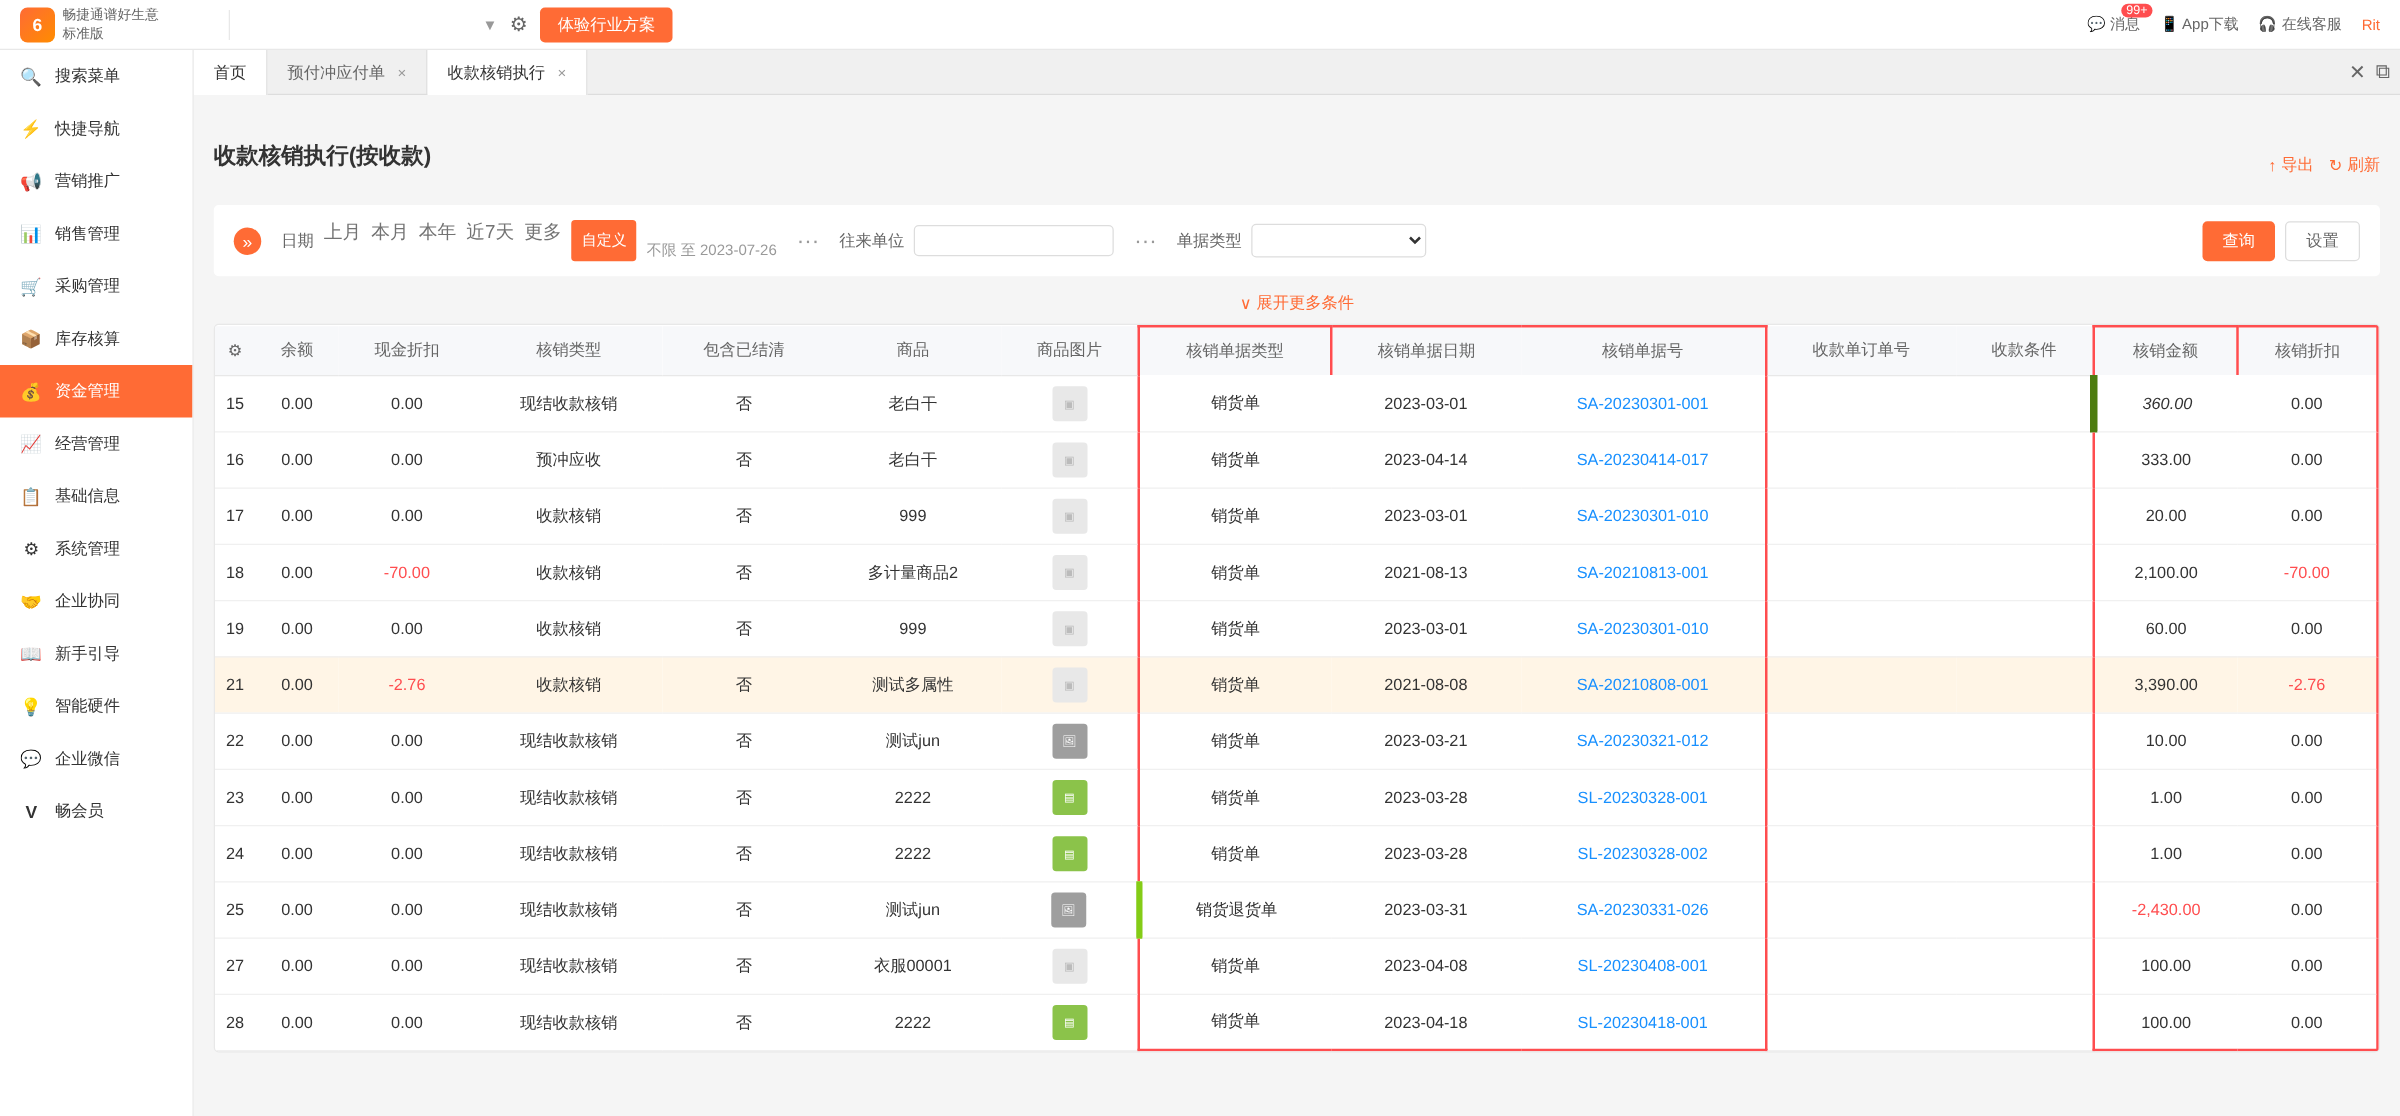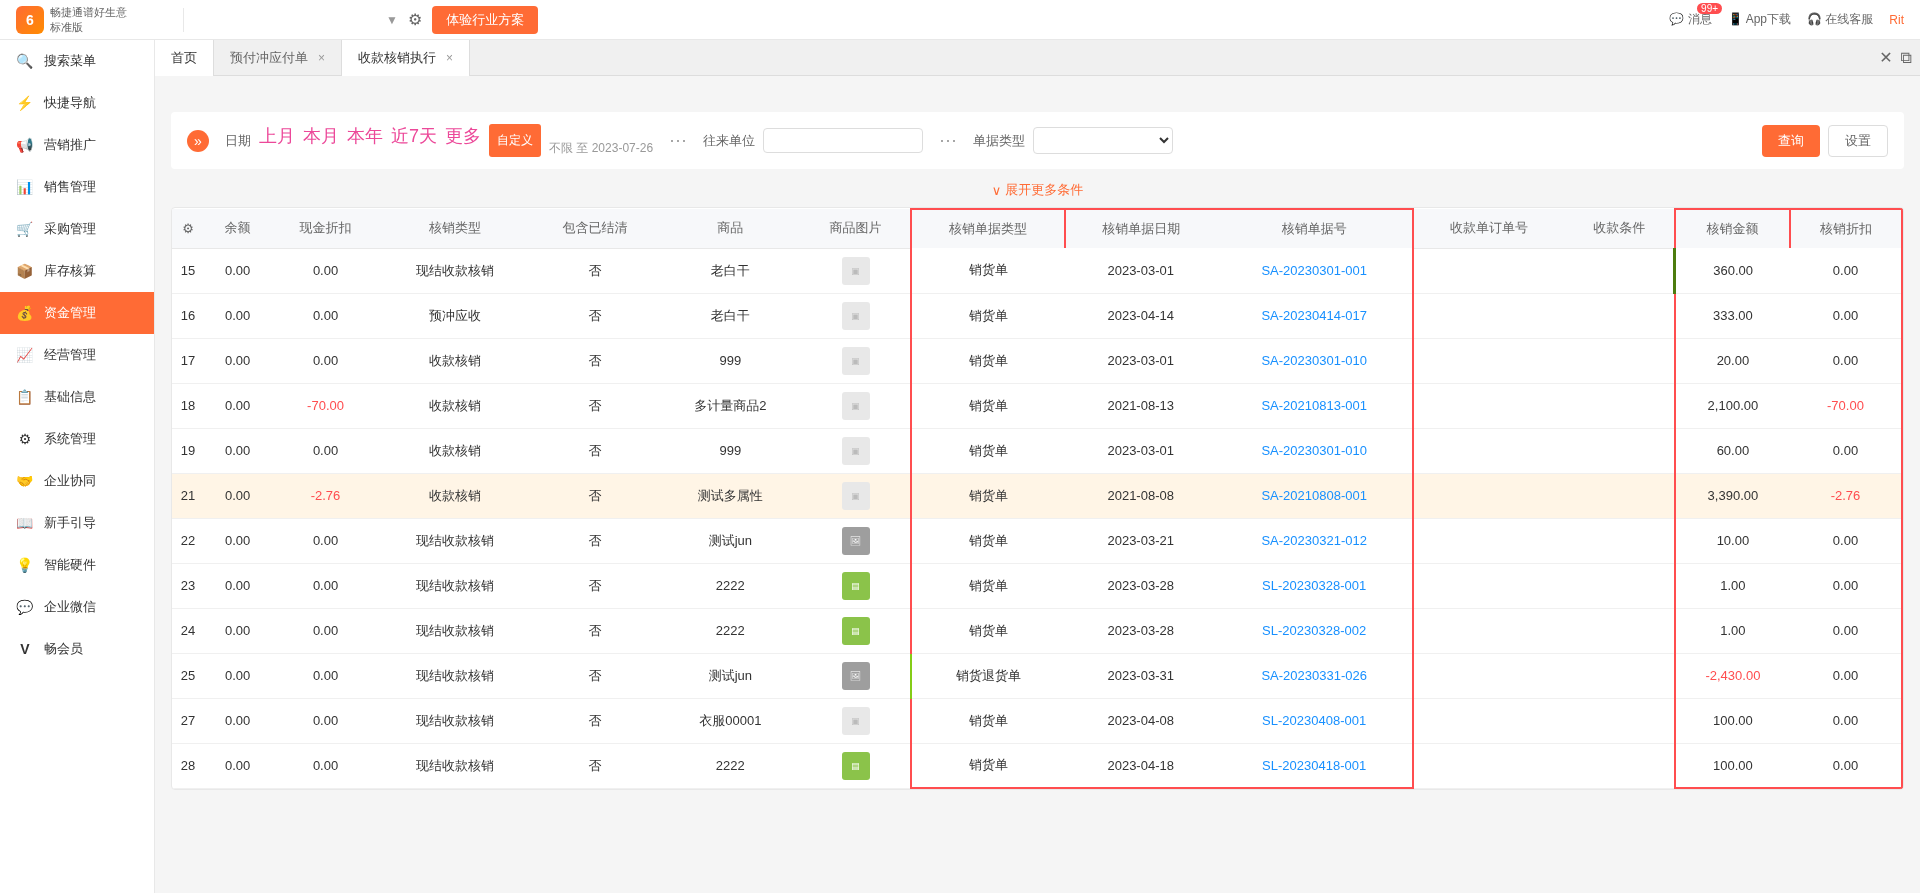--- a/index.html
+++ b/index.html
@@ -43,21 +43,21 @@
     .page-content { flex: 1; overflow-y: auto; padding: 16px; background: #f5f5f5; }
     .page-title { font-size: 18px; font-weight: 600; color: #333; margin-bottom: 16px; }
     .action-btn { display: flex; align-items: center; gap: 4px; background: none; border: none; cursor: pointer; color: #ff6b35; font-size: 13px; }
 
     
     .filter-bar { background: #fff; border-radius: 4px; padding: 12px 16px; margin-bottom: 12px; display: flex; align-items: center; gap: 16px; flex-wrap: wrap; }
     .filter-arrow { background: #ff6b35; color: white; border: none; border-radius: 50%; width: 22px; height: 22px; cursor: pointer; font-size: 14px; display: flex; align-items: center; justify-content: center; }
     .filter-group { display: flex; align-items: center; gap: 8px; }
     .filter-label { color: #666; font-size: 13px; }
     .date-shortcuts { display: flex; gap: 8px; }
-    .date-shortcut { color: #ec4899; cursor: pointer; font-size: 18px; }
+    .date-shortcut { color: #737373; cursor: pointer; font-size: 15px; }
     .date-custom { background: #ff6b35; color: white; border: none; border-radius: 3px; padding: 8px 8px; font-size: 12px; cursor: pointer; }
     .date-range { color: #999; font-size: 12px; }
     .filter-dots { color: #999; font-size: 18px; }
     .filter-select { border: 1px solid #ddd; border-radius: 4px; padding: 4px 10px; font-size: 13px; color: #333; background: white; min-width: 120px; }
     .query-btn { background: #ff6b35; color: white; border: none; border-radius: 4px; padding: 6px 16px; cursor: pointer; font-size: 13px; }
     .settings-btn { background: none; border: 1px solid #ddd; border-radius: 4px; padding: 6px 16px; cursor: pointer; font-size: 13px; color: #666; }
     .expand-bar { display: flex; justify-content: center; margin-bottom: 8px; }
     .expand-btn { background: none; border: none; color: #ff6b35; cursor: pointer; font-size: 13px; display: flex; align-items: center; gap: 4px; }
 
     
@@ -187,20 +187,33 @@
         <button class="tab-close">×</button>
       </div>
       <div class="tabs-right">
         <button class="tabs-right-btn">✕</button>
         <button class="tabs-right-btn">⧉</button>
       </div>
     </div>
 
     <div class="page-content">
 
+      <div class="title-area">
+        <h2 class="page-title">收款核销执行(按收款)</h2>
+        <div class="top-right-actions">
+          <button class="action-btn">
+            <span>↑</span>
+            <span>导出</span>
+          </button>
+          <button class="action-btn">
+            <span>↻</span>
+            <span>刷新</span>
+          </button>
+        </div>
+      </div>
 
       <div class="filter-bar">
         <button class="filter-arrow">»</button>
 
         <div class="filter-group">
           <span class="filter-label">日期</span>
           <div class="date-shortcuts">
             <span class="date-shortcut">上月</span>
             <span class="date-shortcut">本月</span>
             <span class="date-shortcut">本年</span>
@@ -267,21 +280,21 @@
     <td style="">0.00</td>
     <td>现结收款核销</td>
     <td>否</td>
     <td>老白干</td>
     <td><div style="width:28px;height:28px;background:#e8e8e8;border-radius:3px;display:inline-flex;align-items:center;justify-content:center;color:#bbb;font-size:9px;margin:auto;">▣</div></td>
     <td style="border-left: 2px solid #ff4d4f; border-right: none;">销货单</td>
     <td style="">2023-03-01</td>
     <td style="border-right: 2px solid #ff4d4f;"><a class="link-text">SA-20230301-001</a></td>
     <td></td>
     <td></td>
-    <td style="border-left: 3px solid #4d7c0f; border-right: none;">360.00</td>
+    <td style="border-left: 6px solid #4d7c0f; border-right: none; font-style: italic;">360.00</td>
     <td style="border-right: 2px solid #ff4d4f;">0.00</td>
   </tr>
               <tr>
     <td>16</td>
     <td style="">0.00</td>
     <td style="">0.00</td>
     <td>预冲应收</td>
     <td>否</td>
     <td>老白干</td>
     <td><div style="width:28px;height:28px;background:#e8e8e8;border-radius:3px;display:inline-flex;align-items:center;justify-content:center;color:#bbb;font-size:9px;margin:auto;">▣</div></td>
@@ -406,21 +419,21 @@
     <td style="border-right: 2px solid #ff4d4f;">0.00</td>
   </tr>
               <tr>
     <td>25</td>
     <td style="">0.00</td>
     <td style="">0.00</td>
     <td>现结收款核销</td>
     <td>否</td>
     <td>测试jun</td>
     <td><div style="width:28px;height:28px;background:#9e9e9e;border-radius:3px;display:inline-flex;align-items:center;justify-content:center;color:white;font-size:9px;margin:auto;">🖼</div></td>
-    <td style="border-left: 2px solid #84cc16; border-right: none;">销货退货单</td>
+    <td style="border-left: 5px solid #84cc16; border-right: none;">销货退货单</td>
     <td style="">2023-03-31</td>
     <td style="border-right: 2px solid #ff4d4f;"><a class="link-text">SA-20230331-026</a></td>
     <td></td>
     <td></td>
     <td style="color:#ff4d4f;border-left: 2px solid #ff4d4f; border-right: none;">-2,430.00</td>
     <td style="border-right: 2px solid #ff4d4f;">0.00</td>
   </tr>
               <tr>
     <td>27</td>
     <td style="">0.00</td>

